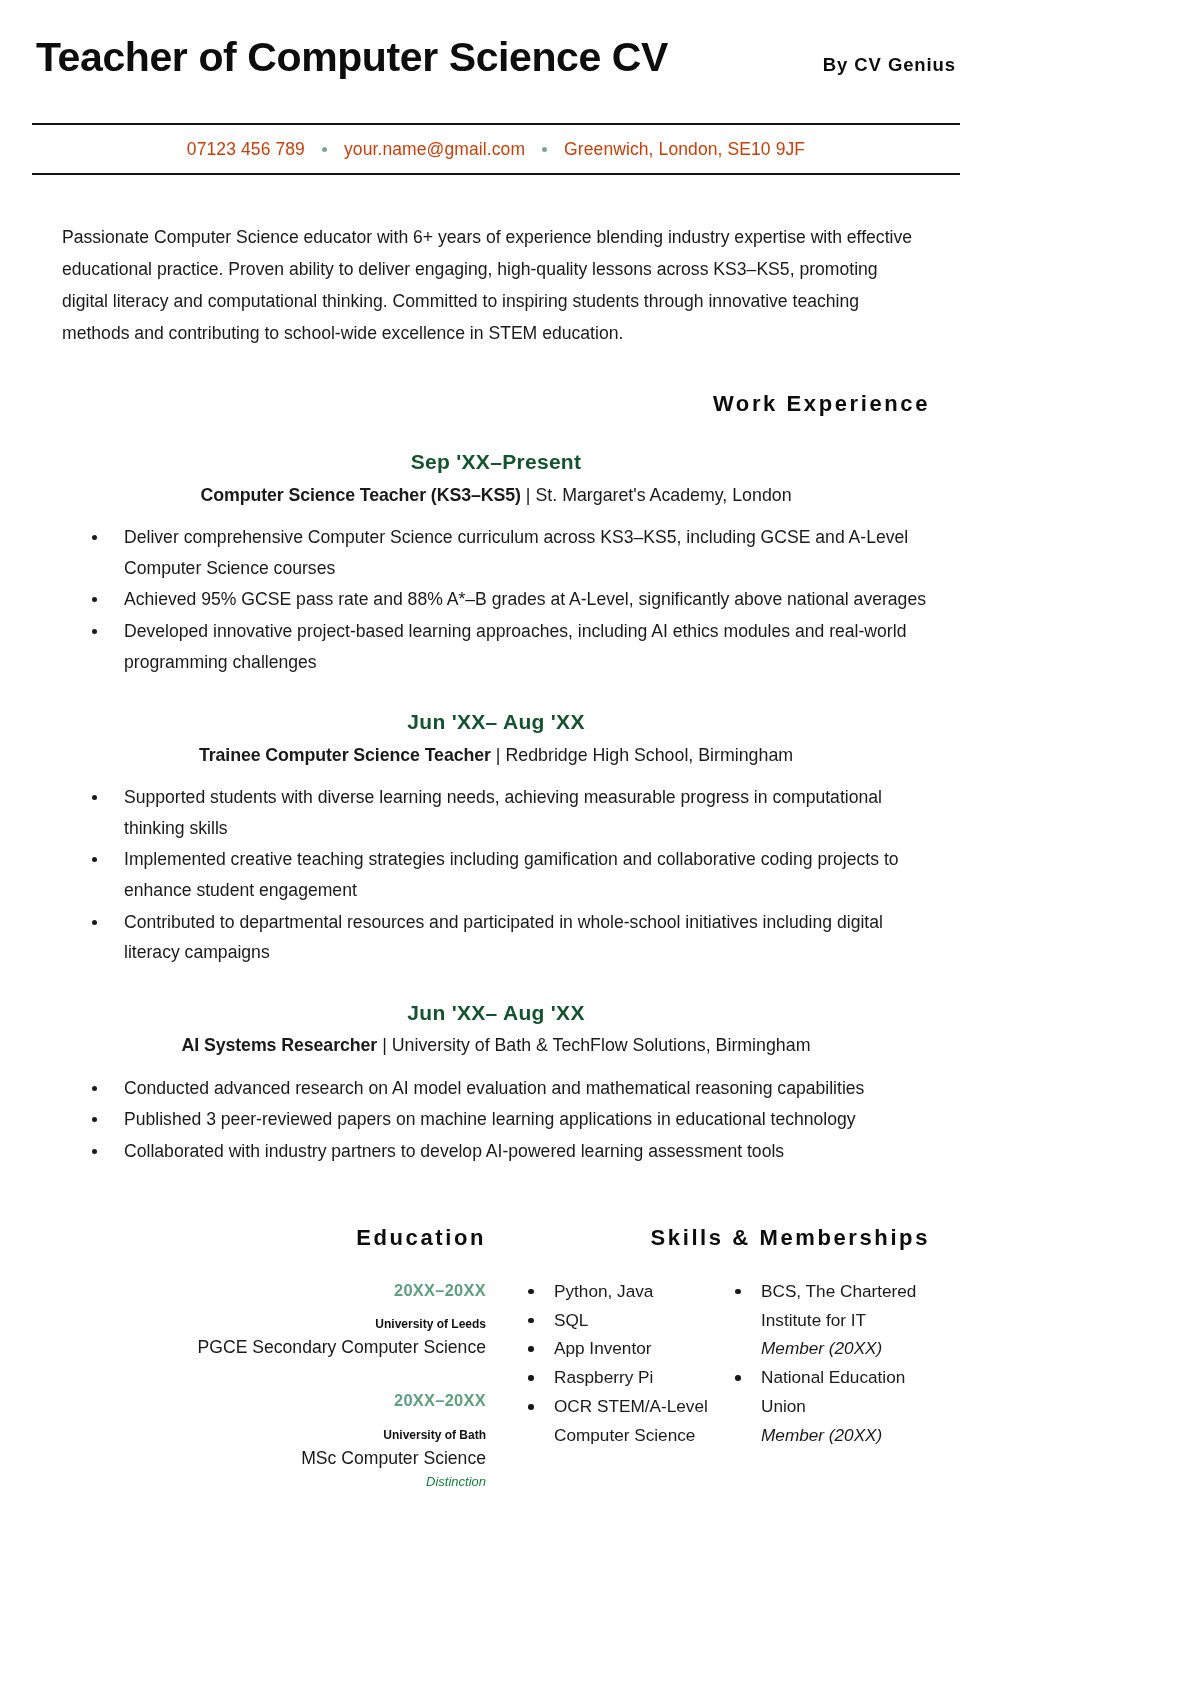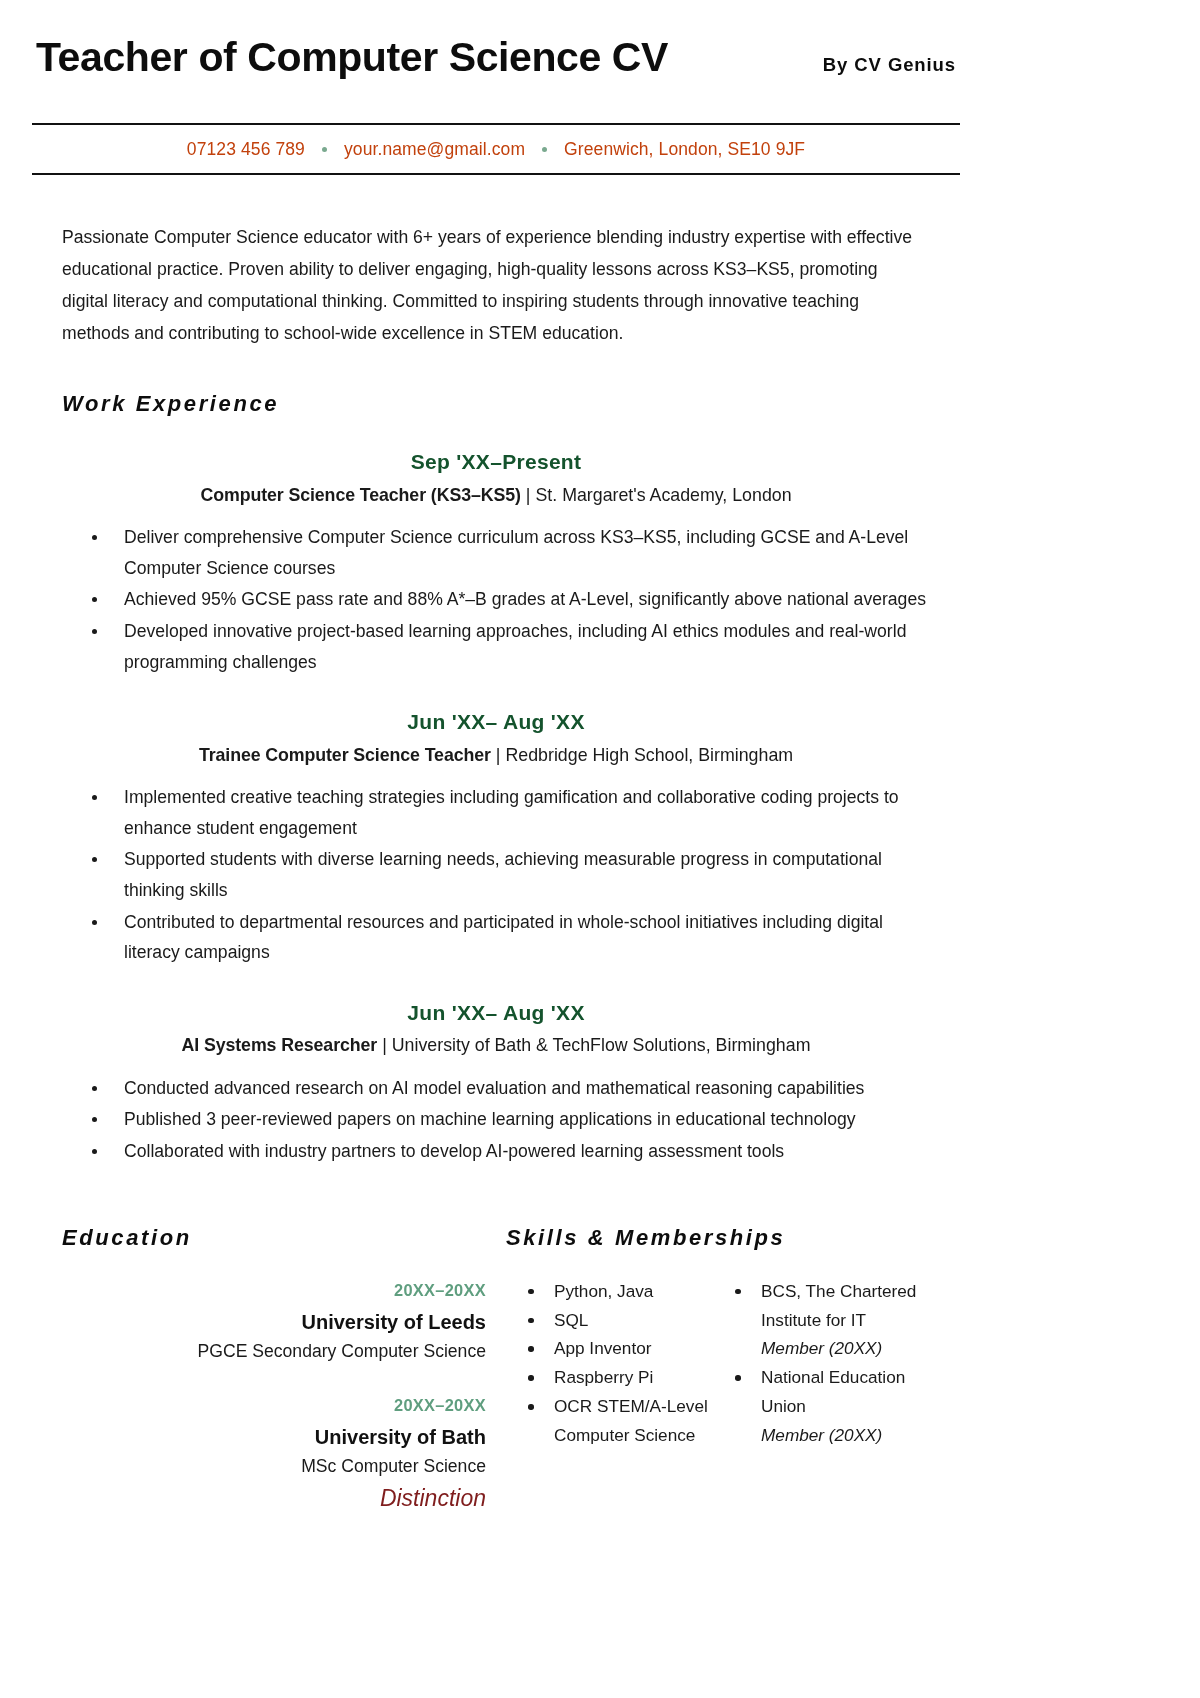--- a/index.html
+++ b/index.html
@@ -83,27 +83,26 @@
   .summary {
     font-size: 17.6px;
     line-height: 1.82;
     color: #1a1a1a;
     margin: 46px 0 0 0;
     padding-right: 4px;
     text-align: left;
   }
 
   .section-heading {
-    text-align: left;
+    text-align: right;
     font-size: 22px;
     font-weight: 700;
     letter-spacing: 2.6px;
     color: #0d0d0d;
     margin: 42px 0 0 0;
-    font-style: italic;
   }
 
   .entry { margin-top: 30px; }
   .entry-date {
     text-align: center;
     font-size: 21px;
     font-weight: 700;
     letter-spacing: 0.3px;
     color: #14532d;
     line-height: 1.4;
@@ -153,35 +152,35 @@
 
   .edu-entry { margin-top: 28px; text-align: right; }
   .edu-date {
     font-size: 16.4px;
     font-weight: 700;
     letter-spacing: 0.3px;
     color: #5f9e7f;
     line-height: 1.45;
   }
   .edu-school {
-    font-size: 20px;
+    font-size: 12px;
     font-weight: 700;
     color: #111111;
     line-height: 1.55;
-    margin-top: 5px;
+    margin-top: 13px;
   }
   .edu-degree {
     font-size: 17.6px;
     color: #1a1a1a;
     line-height: 1.55;
   }
   .edu-note {
-    font-size: 23px;
+    font-size: 13px;
     font-style: italic;
-    color: #7f1d1d;
+    color: #15803d;
     line-height: 1.55;
   }
 
   .skills-cols {
     display: flex;
     margin-top: 27px;
     padding-left: 10px;
   }
   .skills-col { width: 50%; box-sizing: border-box; }
   .skills-col ul {
@@ -254,22 +253,22 @@
         <li>Developed innovative project-based learning approaches, including AI ethics modules and real-world programming challenges</li>
       </ul>
     </div>
 
     <div class="entry">
       <div class="entry-date">Jun 'XX– Aug 'XX</div>
       <div class="entry-title-row">
         <span class="entry-role">Trainee Computer Science Teacher</span><span class="entry-pipe">|</span><span class="entry-org">Redbridge High School, Birmingham</span>
       </div>
       <ul class="bullets">
+        <li>Supported students with diverse learning needs, achieving measurable progress in computational thinking skills</li>
         <li>Implemented creative teaching strategies including gamification and collaborative coding projects to enhance student engagement</li>
-        <li>Supported students with diverse learning needs, achieving measurable progress in computational thinking skills</li>
         <li>Contributed to departmental resources and participated in whole-school initiatives including digital literacy campaigns</li>
       </ul>
     </div>
 
     <div class="entry">
       <div class="entry-date">Jun 'XX– Aug 'XX</div>
       <div class="entry-title-row">
         <span class="entry-role">AI Systems Researcher</span><span class="entry-pipe">|</span><span class="entry-org">University of Bath &amp; TechFlow Solutions, Birmingham</span>
       </div>
       <ul class="bullets">

